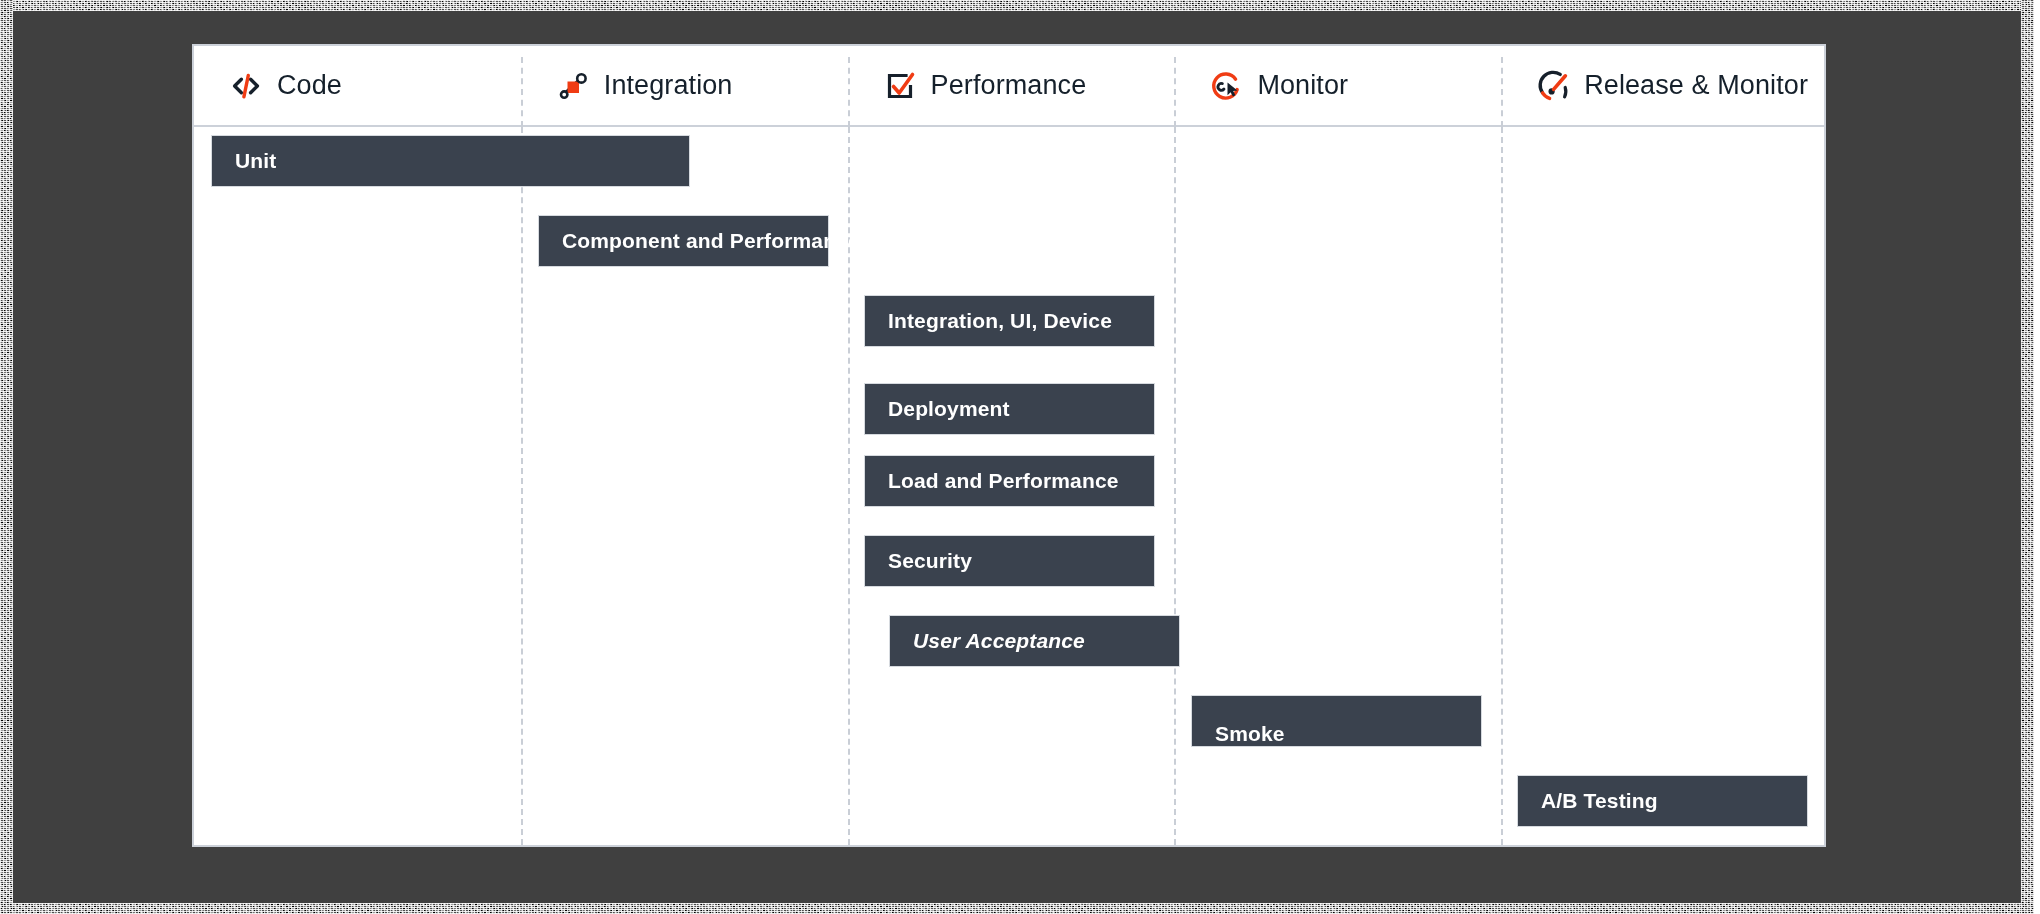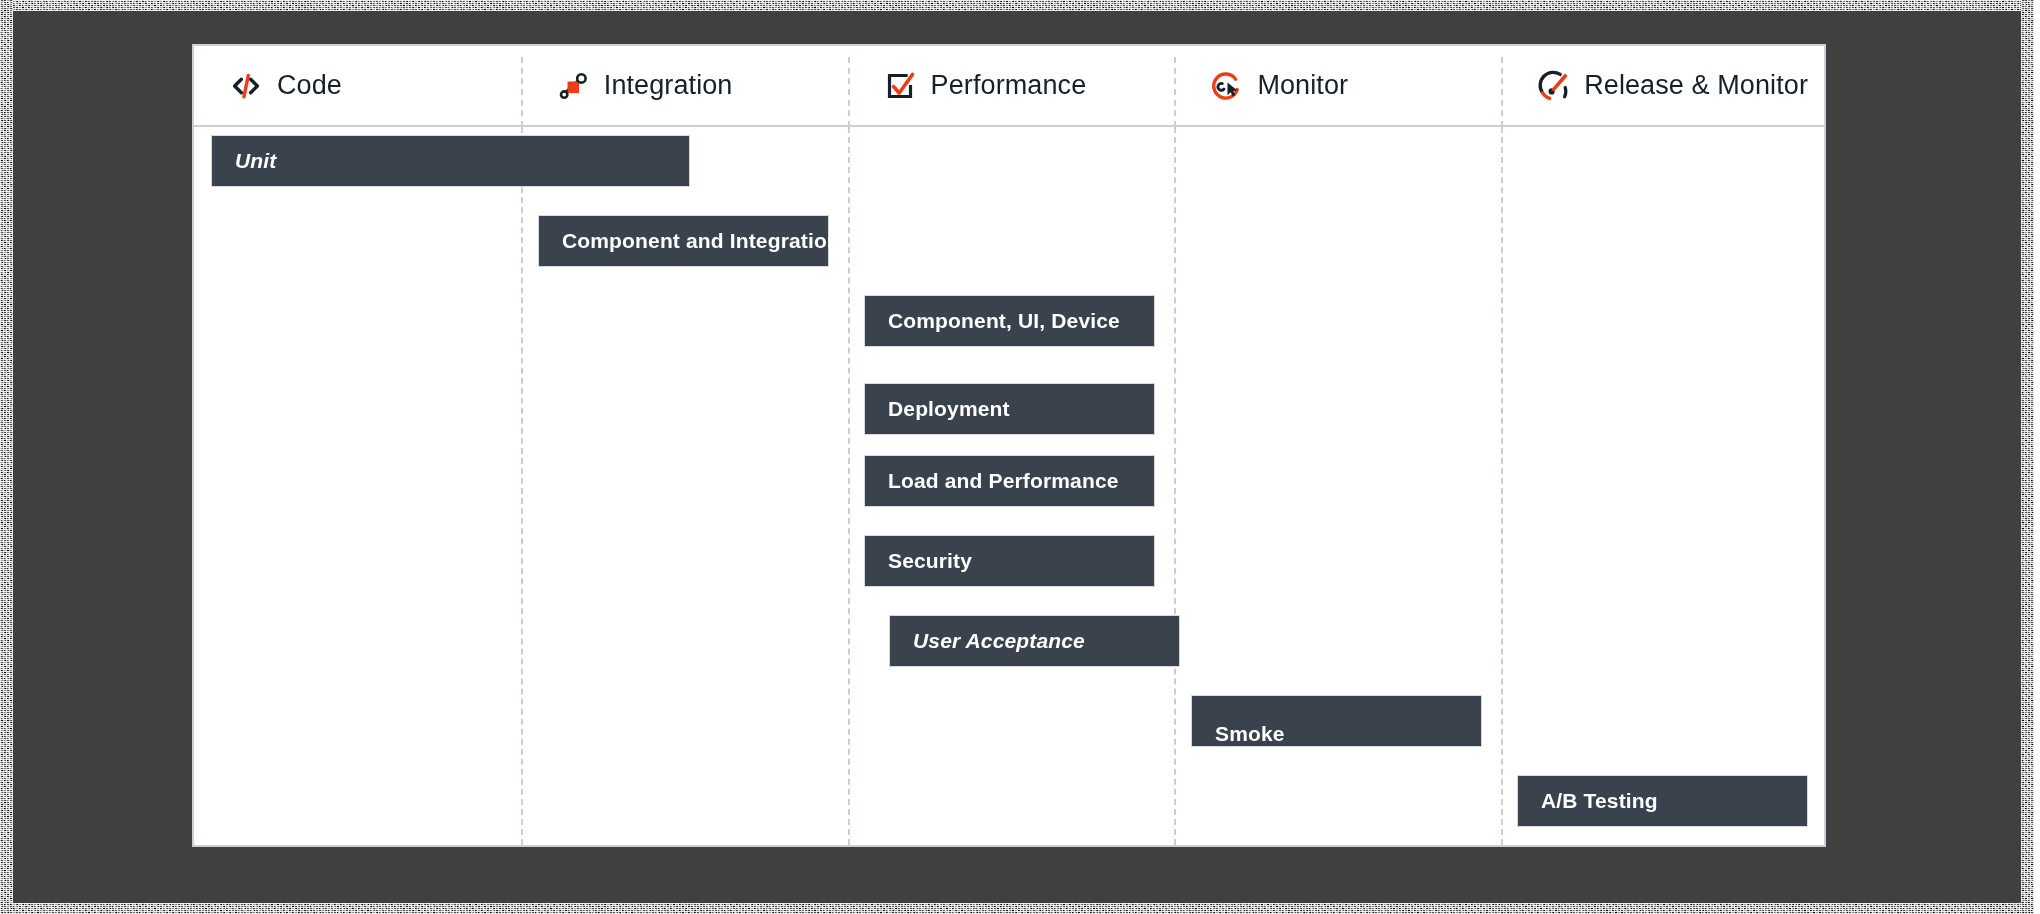--- a/index.html
+++ b/index.html
@@ -194,28 +194,28 @@
       </div>
 
     </div>
 
     <div class="body-area">
       <div class="col-guide" style="left:326.8px"></div>
       <div class="col-guide" style="left:653.6px"></div>
       <div class="col-guide" style="left:980.4px"></div>
       <div class="col-guide" style="left:1307.2px"></div>
 
-    <div class="bar" style="left: 17px; top: 8px; width: 479px; background: rgb(58, 66, 78); color: rgb(255, 255, 255); font-style: italic;">
+    <div class="bar" style="left: 17px; top: 8px; width: 479px; background: rgb(58, 66, 78); color: rgb(255, 255, 255);">
           <span>Unit</span>
         </div>
         <div class="bar" style="left: 344px; top: 88px; width: 291px; background: rgb(58, 66, 78); color: rgb(255, 255, 255);">
-          <span>Component and Integration</span>
+          <span>Component and Performance</span>
         </div>
         <div class="bar" style="left: 670px; top: 168px; width: 291px; background: rgb(58, 66, 78); color: rgb(255, 255, 255);">
-          <span>Component, UI, Device</span>
+          <span>Integration, UI, Device</span>
         </div>
         <div class="bar" style="left: 670px; top: 256px; width: 291px; background: rgb(58, 66, 78); color: rgb(255, 255, 255);">
           <span>Deployment</span>
         </div>
         <div class="bar" style="left: 670px; top: 328px; width: 291px; background: rgb(58, 66, 78); color: rgb(255, 255, 255);">
           <span>Load and Performance</span>
         </div>
         <div class="bar" style="left: 670px; top: 408px; width: 291px; background: rgb(58, 66, 78); color: rgb(255, 255, 255); text-align: center;">
           <span>Security</span>
         </div>

